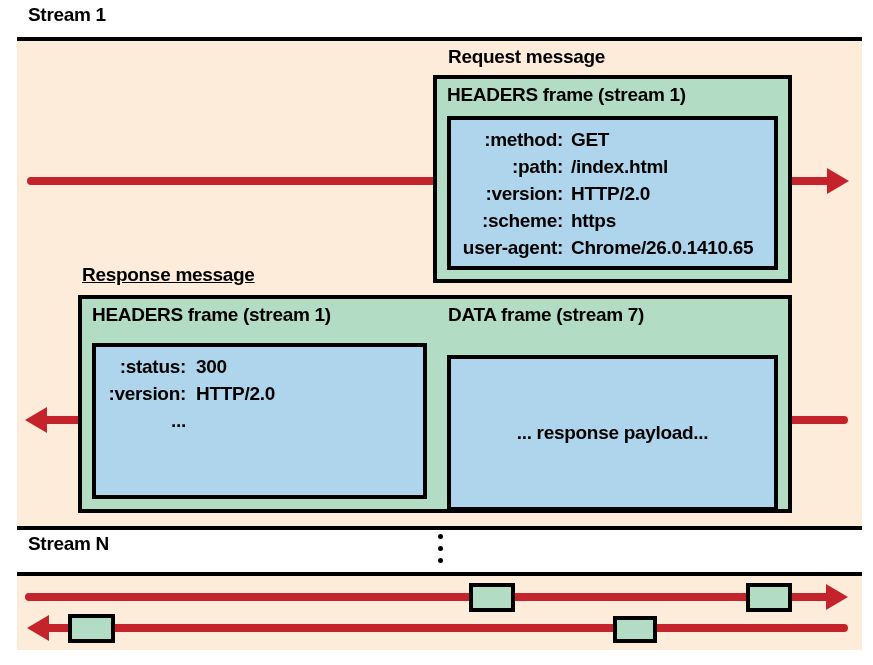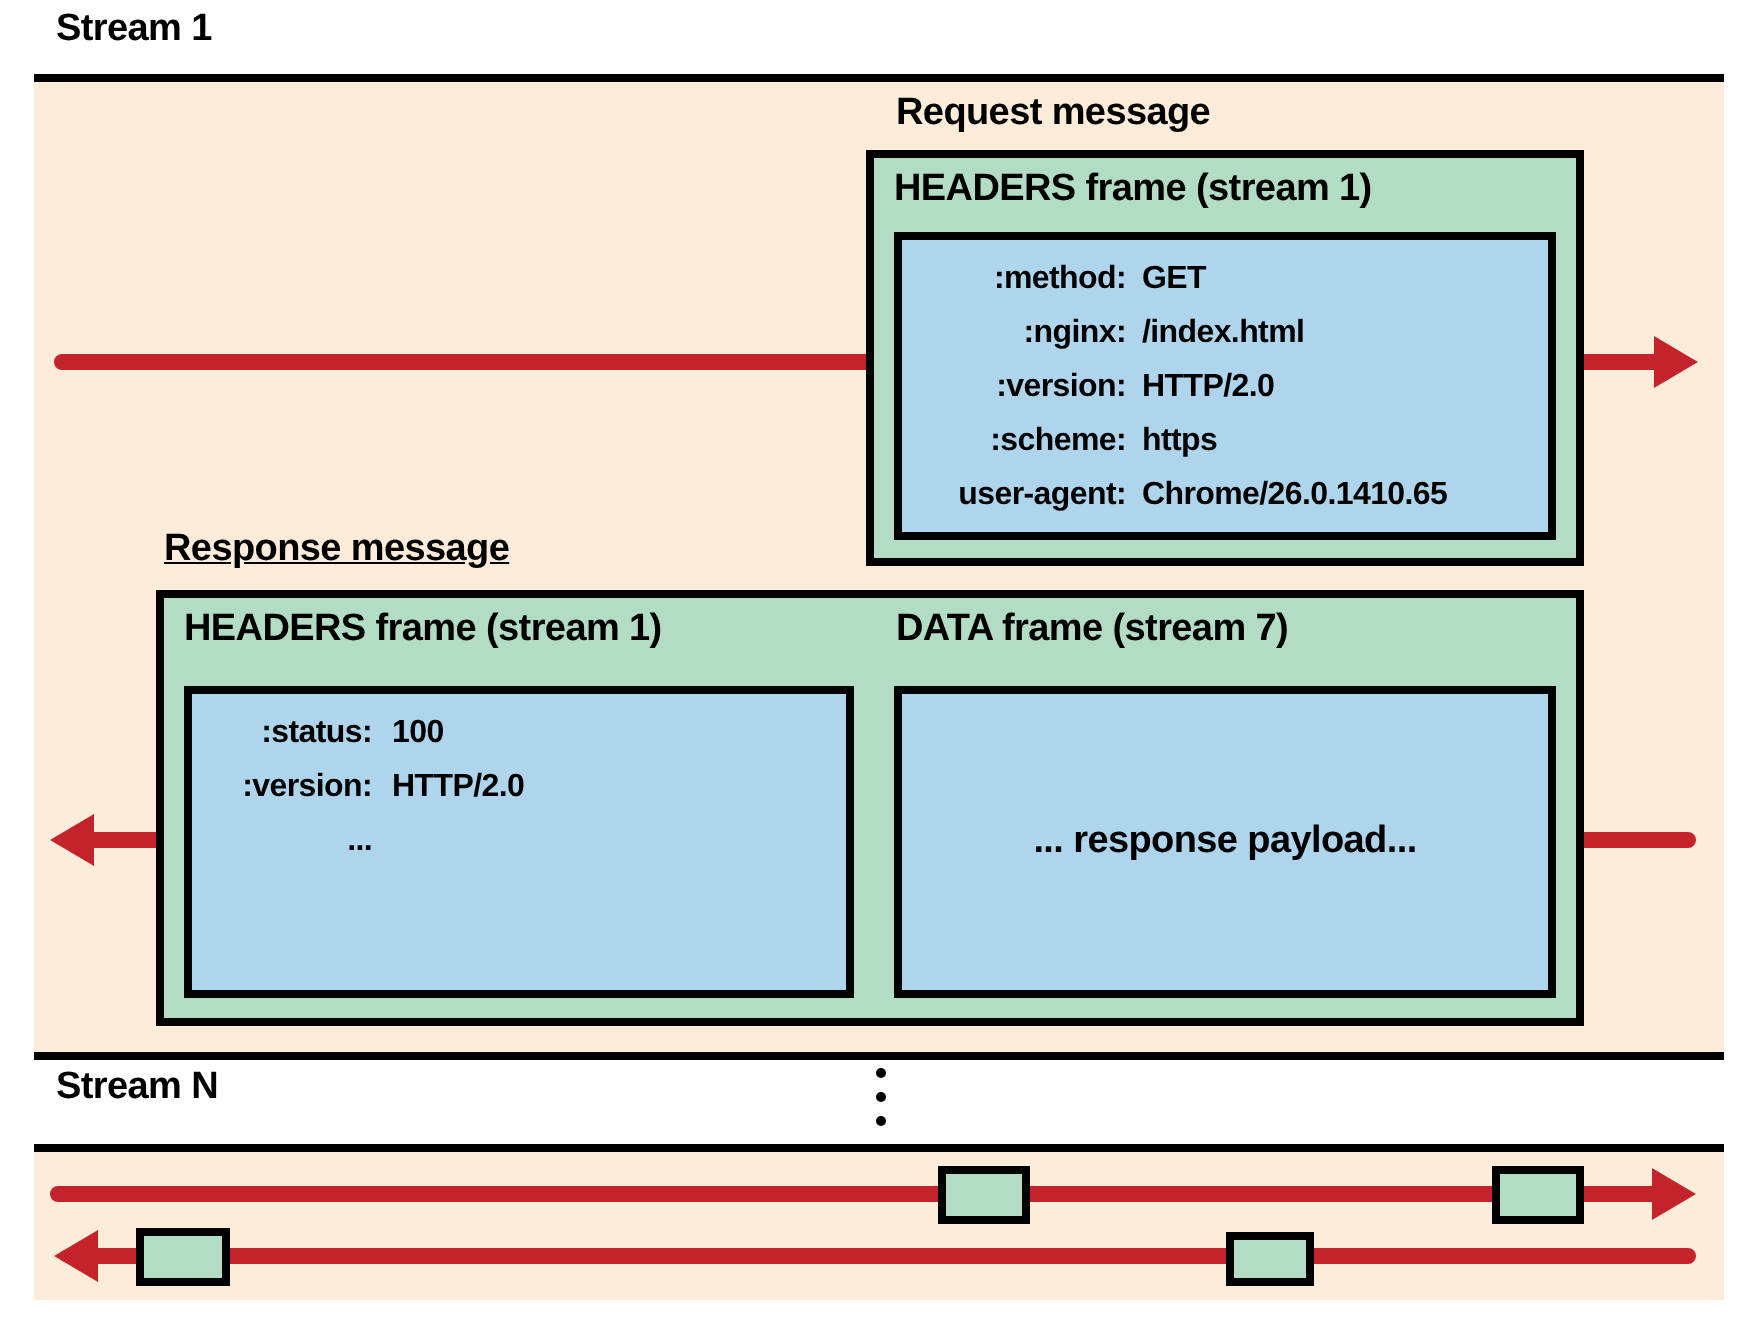--- a/index.html
+++ b/index.html
@@ -21,21 +21,21 @@
   .band1{top:37px;height:493px;border-top:4px solid var(--line-black);border-bottom:4px solid var(--line-black);}
   .band2{top:572px;height:78px;border-top:4px solid var(--line-black);}
   .hline{position:absolute;height:8px;background:var(--arrow-red);}
   .cap-l{border-radius:4px 0 0 4px;}
   .cap-r{border-radius:0 4px 4px 0;}
   .tri{position:absolute;width:0;height:0;border-top:13px solid transparent;border-bottom:13px solid transparent;}
   .tri-r{border-left:22px solid var(--arrow-red);}
   .tri-l{border-right:22px solid var(--arrow-red);}
   .frame{position:absolute;background:var(--frame-green);border:4px solid var(--line-black);box-sizing:border-box;}
   .bluebox{position:absolute;background:var(--frame-blue);border:4px solid var(--line-black);box-sizing:border-box;}
-  .rows{padding-top:6px;font-size:16px;}
+  .rows{padding-top:6px;font-size:19px;}
   .row{display:flex;line-height:27px;white-space:nowrap;}
   .k{text-align:right;}
   .req .k{width:112px;}
   .req .v{margin-left:8px;}
   .resp .k{width:90px;}
   .resp .v{margin-left:10px;}
   .payload{display:flex;align-items:center;justify-content:center;font-size:19px;}
   .chunk{position:absolute;background:var(--frame-green);border:4px solid var(--line-black);box-sizing:border-box;}
   .dots{position:absolute;left:438px;top:534px;display:flex;flex-direction:column;gap:7px;}
   .dots i{width:5px;height:5px;border-radius:50%;background:#000;display:block;}
@@ -57,21 +57,21 @@
   <div class="lbl" style="left:448px;top:45px;">Request message</div>
 
   <div class="frame" style="left:433px;top:75px;width:359px;height:208px;"></div>
   <div class="lbl" style="left:447px;top:83px;">HEADERS frame (stream 1)</div>
   <div class="bluebox req rows" style="left:447px;top:116px;width:331px;height:154px;">
     <div class="row">
         <span class="k">:method:</span>
         <span class="v">GET</span>
       </div>
     <div class="row">
-        <span class="k">:nginx:</span>
+        <span class="k">:path:</span>
         <span class="v">/index.html</span>
       </div>
     <div class="row">
         <span class="k">:version:</span>
         <span class="v">HTTP/2.0</span>
       </div>
     <div class="row">
         <span class="k">:scheme:</span>
         <span class="v">https</span>
       </div>
@@ -87,33 +87,33 @@
   <div class="hline" style="left:46px;top:416px;width:32px;"></div>
   <div class="hline cap-r" style="left:792px;top:416px;width:56px;"></div>
 
   <div class="frame" style="left:78px;top:295px;width:714px;height:218px;"></div>
   <div class="lbl" style="left:92px;top:303px;">HEADERS frame (stream 1)</div>
   <div class="lbl" style="left:448px;top:303px;">DATA frame (stream 7)</div>
 
   <div class="bluebox resp rows" style="left:92px;top:343px;width:335px;height:156px;">
     <div class="row">
         <span class="k">:status:</span>
-        <span class="v">100</span>
+        <span class="v">300</span>
       </div>
     <div class="row">
         <span class="k">:version:</span>
         <span class="v">HTTP/2.0</span>
       </div>
     <div class="row">
         <span class="k">...</span>
         <span class="v"></span>
       </div>
   </div>
 
-  <div class="bluebox payload" style="left:447px;top:343px;width:331px;height:156px;">
+  <div class="bluebox payload" style="left:447px;top:355px;width:331px;height:156px;">
     <span>... response payload...</span>
   </div>
 
   <div class="lbl" style="left:28px;top:532px;">Stream N</div>
 
   <div class="dots">
       <i></i>
       <i></i>
       <i></i>
     </div>

